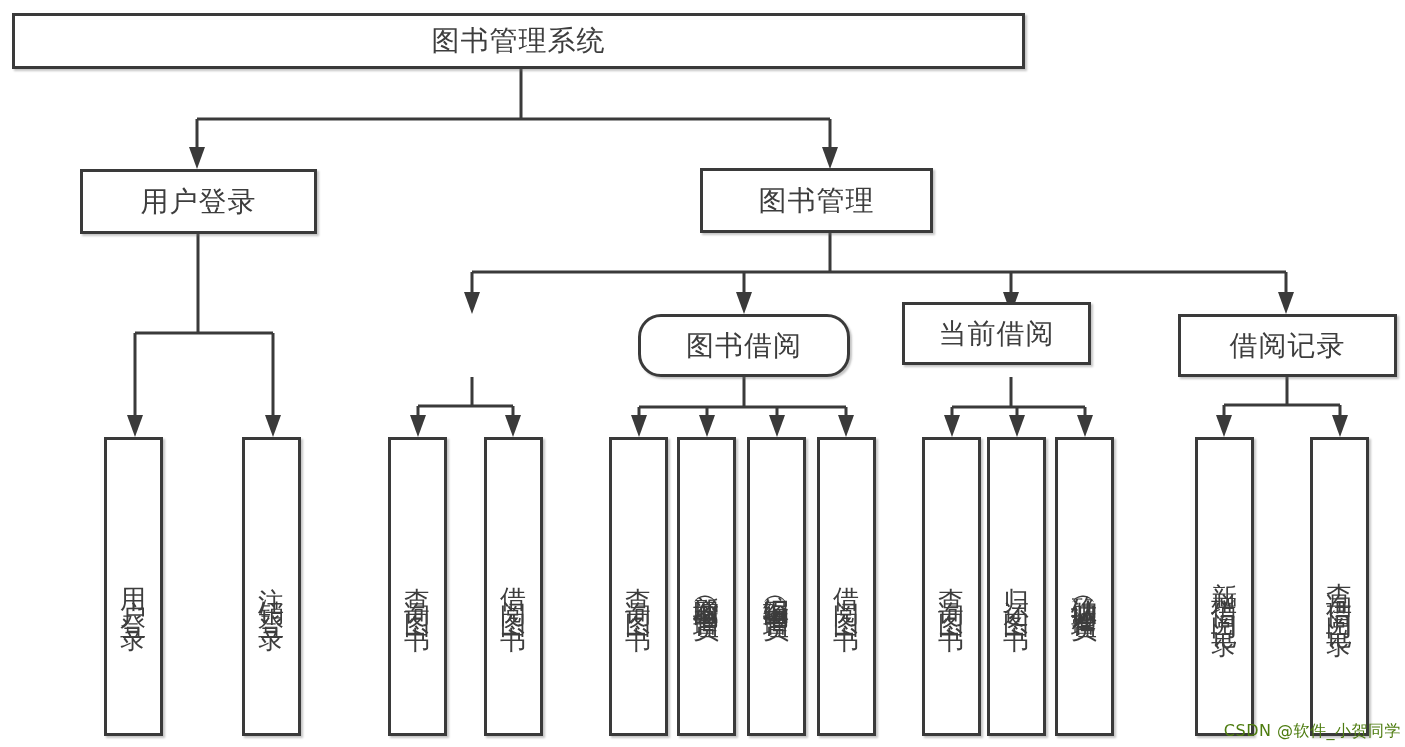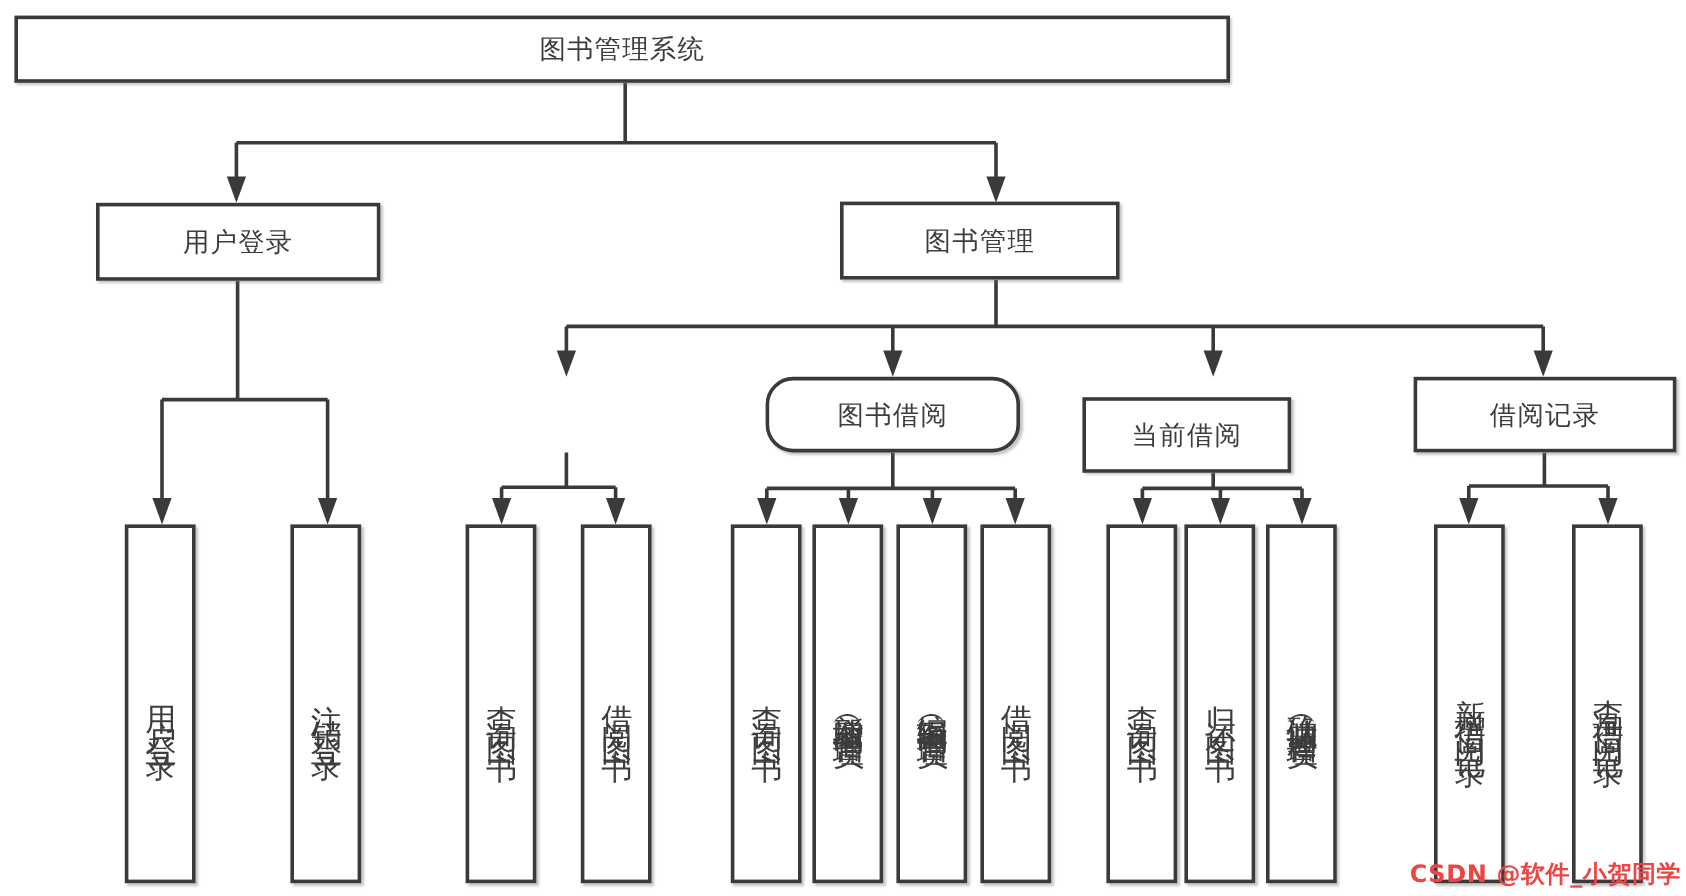--- a/index.html
+++ b/index.html
@@ -27,44 +27,43 @@
     box-sizing: border-box;
     background: #ffffff;
     border: 3px solid #3a3a3a;
     color: #3d3d3d;
     display: flex;
     align-items: center;
     justify-content: center;
     box-shadow: 2px 2px 2px rgba(110,110,110,0.40);
   }
   .node.h {
-    font-size: 22px;
+    font-size: 28px;
     letter-spacing: 1px;
     white-space: nowrap;
   }
   .node.v span {
     writing-mode: vertical-rl;
     text-orientation: mixed;
     font-size: 26px;
     line-height: 1;
     color: #3d3d3d;
   }
   .node.v span.vt-loose { letter-spacing: 13px; margin-bottom: -13px; }
   .node.v span.vt-mid   { letter-spacing: 10px; margin-bottom: -10px; }
   .node.v span.vt-tight { letter-spacing: 3px;  margin-bottom: -3px;  }
   .watermark {
     position: absolute;
     right: 4px;
     bottom: 5px;
-    font-size: 20px;
+    font-size: 16px;
     letter-spacing: 0.5px;
-    color: #ef4444;
+    color: #4d7c0f;
     white-space: nowrap;
     z-index: 5;
-    font-weight: bold;
   }
 </style>
 </head>
 <body>
 
 <div class="canvas">
 
   <svg class="connectors" viewBox="0 0 1405 747" xmlns="http://www.w3.org/2000/svg">
     <g stroke="#3a3a3a" stroke-width="3" fill="none">
 
@@ -107,21 +106,21 @@
       <polygon points="1332,415 1348,415 1340,437"></polygon>
     </g>
   </svg>
 
   <div class="node h" style="left:12px; top:13px; width:1013px; height:56px;">图书管理系统</div>
 
   <div class="node h" style="left:80px; top:169px; width:237px; height:65px;">用户登录</div>
   <div class="node h" style="left:700px; top:168px; width:233px; height:65px;">图书管理</div>
 
   <div class="node h" style="left:638px; top:314px; width:212px; height:63px;border-radius:23px;">图书借阅</div>
-  <div class="node h" style="left:902px; top:331px; width:174px; height:63px;">当前借阅</div>
+  <div class="node h" style="left:902px; top:302px; width:189px; height:63px;">当前借阅</div>
   <div class="node h" style="left:1178px; top:314px; width:219px; height:63px;">借阅记录</div>
 
   <div class="node v" style="left:104px; top:437px; width:59px; height:299px;">
     <span class="vt-loose">用户登录</span>
   </div>
   <div class="node v" style="left:242px; top:437px; width:59px; height:299px;">
     <span class="vt-loose">注销登录</span>
   </div>
 
   <div class="node v" style="left:388px; top:437px; width:59px; height:299px;">

